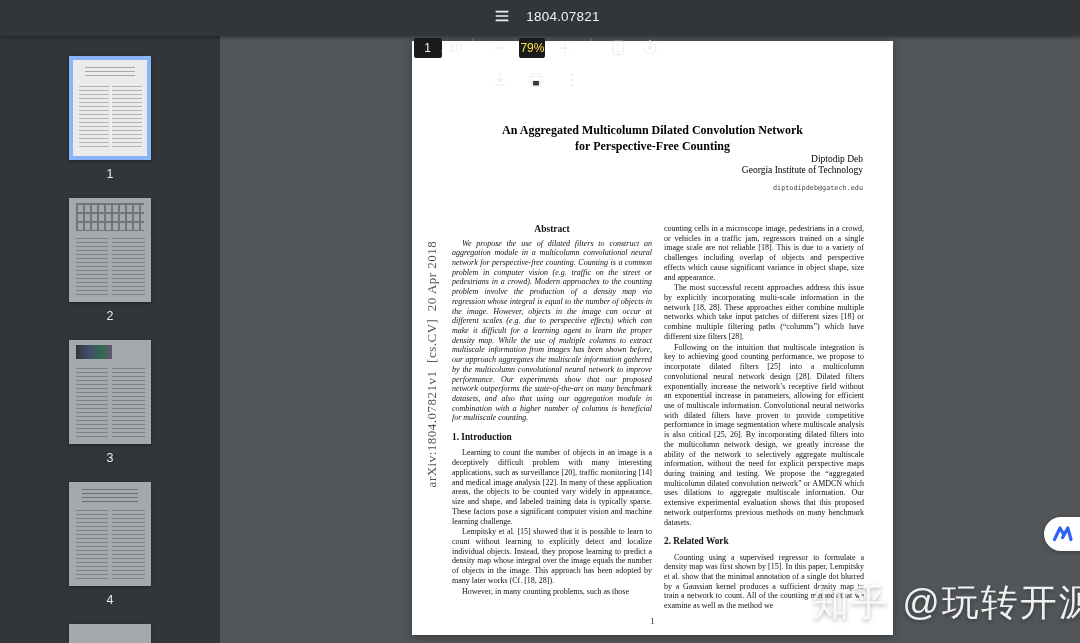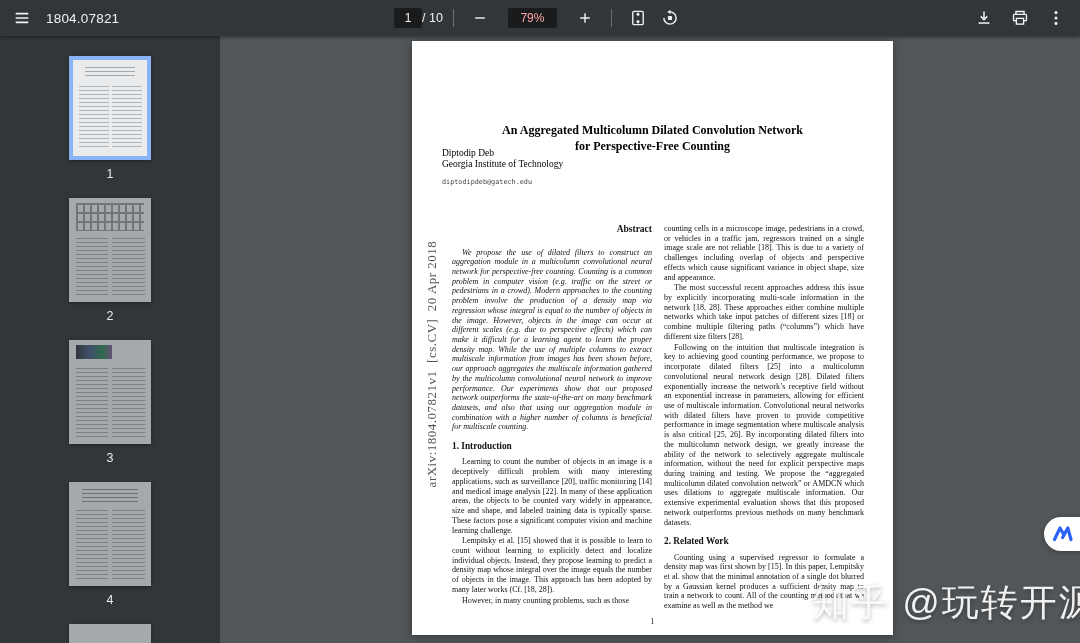--- a/index.html
+++ b/index.html
@@ -2,34 +2,34 @@
 <html><head>
 <meta charset="utf-8">
 <style>
   * { margin:0; padding:0; box-sizing:border-box; }
   html,body { width:1080px; height:643px; overflow:hidden; background:#525659;
               font-family:"Liberation Sans", sans-serif; }
 
   
   .toolbar { position:absolute; top:0; left:0; right:0; height:36px; background:#323639;
              display:flex; align-items:center; z-index:30;
-             box-shadow:0 1px 4px rgba(0,0,0,.45); color:#f1f1f1; }
+             box-shadow:0 1px 4px rgba(0,0,0,.45); color:#f1f1f1;flex-direction:column; }
   .tb-left { flex:1; display:flex; align-items:center; }
   .tb-center { display:flex; align-items:center; }
   .tb-right { flex:1; display:flex; align-items:center; justify-content:flex-end; }
   .tool-btn { width:32px; height:32px; display:flex; align-items:center; justify-content:center;
               cursor:pointer; border-radius:50%; }
   .tb-left .tool-btn { margin-left:6px; }
   .doc-title { font-size:13.5px; margin-left:8px; color:#f1f1f1; letter-spacing:.2px; }
   .page-input { width:28px; height:20px; background:#191b1c; border:none; border-radius:2px;
                 color:#f1f1f1; text-align:center; font-size:12px; font-family:"Liberation Sans",sans-serif; }
   .page-total { font-size:12.5px; margin-left:0; color:#f1f1f1; }
   .sep { width:1px; height:18px; background:rgba(255,255,255,.28); margin:0 10px; }
-  .zoom-box { width:49px; height:20px; background:#191b1c; border-radius:2px; color:#fca5a5;
-              font-size:12px; display:flex; align-items:center; justify-content:center; margin:0 12px; }
+  .zoom-box { width:26px; height:20px; background:#191b1c; border-radius:2px; color:#fde047;
+              font-size:12px; display:flex; align-items:center; justify-content:center; margin:0 4px; }
   .tb-right .tool-btn { margin-right:4px; }
   .tb-right .tool-btn:last-child { margin-right:8px; }
   svg.ic { display:block; }
 
   
   .sidebar { position:absolute; top:36px; left:0; bottom:0; width:220px; background:#323639;
              overflow:hidden; z-index:10; }
   .thumb-list { display:flex; flex-direction:column; align-items:center; padding-top:20px; }
   .thumb-item { display:flex; flex-direction:column; align-items:center; margin-bottom:17px; cursor:pointer; }
   .thumb { width:82px; height:104px; background:#a6a9ac; position:relative;
@@ -56,33 +56,33 @@
   .page { position:absolute; left:192px; top:5px; width:481px; height:594px; background:#ffffff;
           box-shadow:0 2px 8px rgba(0,0,0,.35); overflow:hidden; }
 
   .arxiv-strip { position:absolute; left:-150px; top:315px; width:340px; height:16px;
           transform:rotate(-90deg); text-align:center; font-family:"Liberation Serif",serif;
           font-size:13px; color:#555; letter-spacing:.5px; white-space:pre; }
 
   .paper-title { position:absolute; top:81px; left:0; right:0; text-align:center;
           font-family:Liberation Serif, serif; font-weight:bold; font-size:12px; color:#000;
           line-height:1.35; }
-  .authors { position:absolute; top:107px; left:30px; right:30px; display:flex;
-          font-family:"Liberation Serif",serif; text-align:left; }
+  .authors { position:absolute; top:113px; left:30px; right:30px; display:flex;
+          font-family:"Liberation Serif",serif; text-align:right; }
   .author { flex:1; }
   .author .nm { font-size:9.5px; color:#000; }
   .author .af { font-size:9.5px; color:#000; margin-top:1px; }
   .author .em { font-size:6.8px; color:#444; margin-top:9px;
                 font-family:"DejaVu Sans Mono",monospace; }
 
   .columns { position:absolute; top:183px; left:40px; right:29px; bottom:24px; display:flex; gap:12px;
           font-family:"Liberation Serif",serif; font-size:8px; line-height:1.215; color:#111;
           text-align:justify; overflow:hidden; }
   .col { flex:1; min-width:0; }
-  .h-abs { text-align:right; font-weight:bold; font-size:9.5px; margin-bottom:12px; }
+  .h-abs { text-align:center; font-weight:bold; font-size:9.5px; margin-bottom:3px; }
   .h-sec { font-weight:bold; font-size:9.3px; margin:9px 0 5px; }
   .col p { text-indent:10px; margin-bottom:1px; }
   p.abstract { font-style:italic; }
   p.noindent { text-indent:0; }
   .pageno { position:absolute; bottom:9px; left:0; right:0; text-align:center;
             font-family:"Liberation Serif",serif; font-size:9px; color:#333; }
 
   
   .watermark { position:absolute; left:812px; top:578px; z-index:40; font-size:37px;
                color:rgba(253,253,253,.93); letter-spacing:2px; white-space:nowrap;

